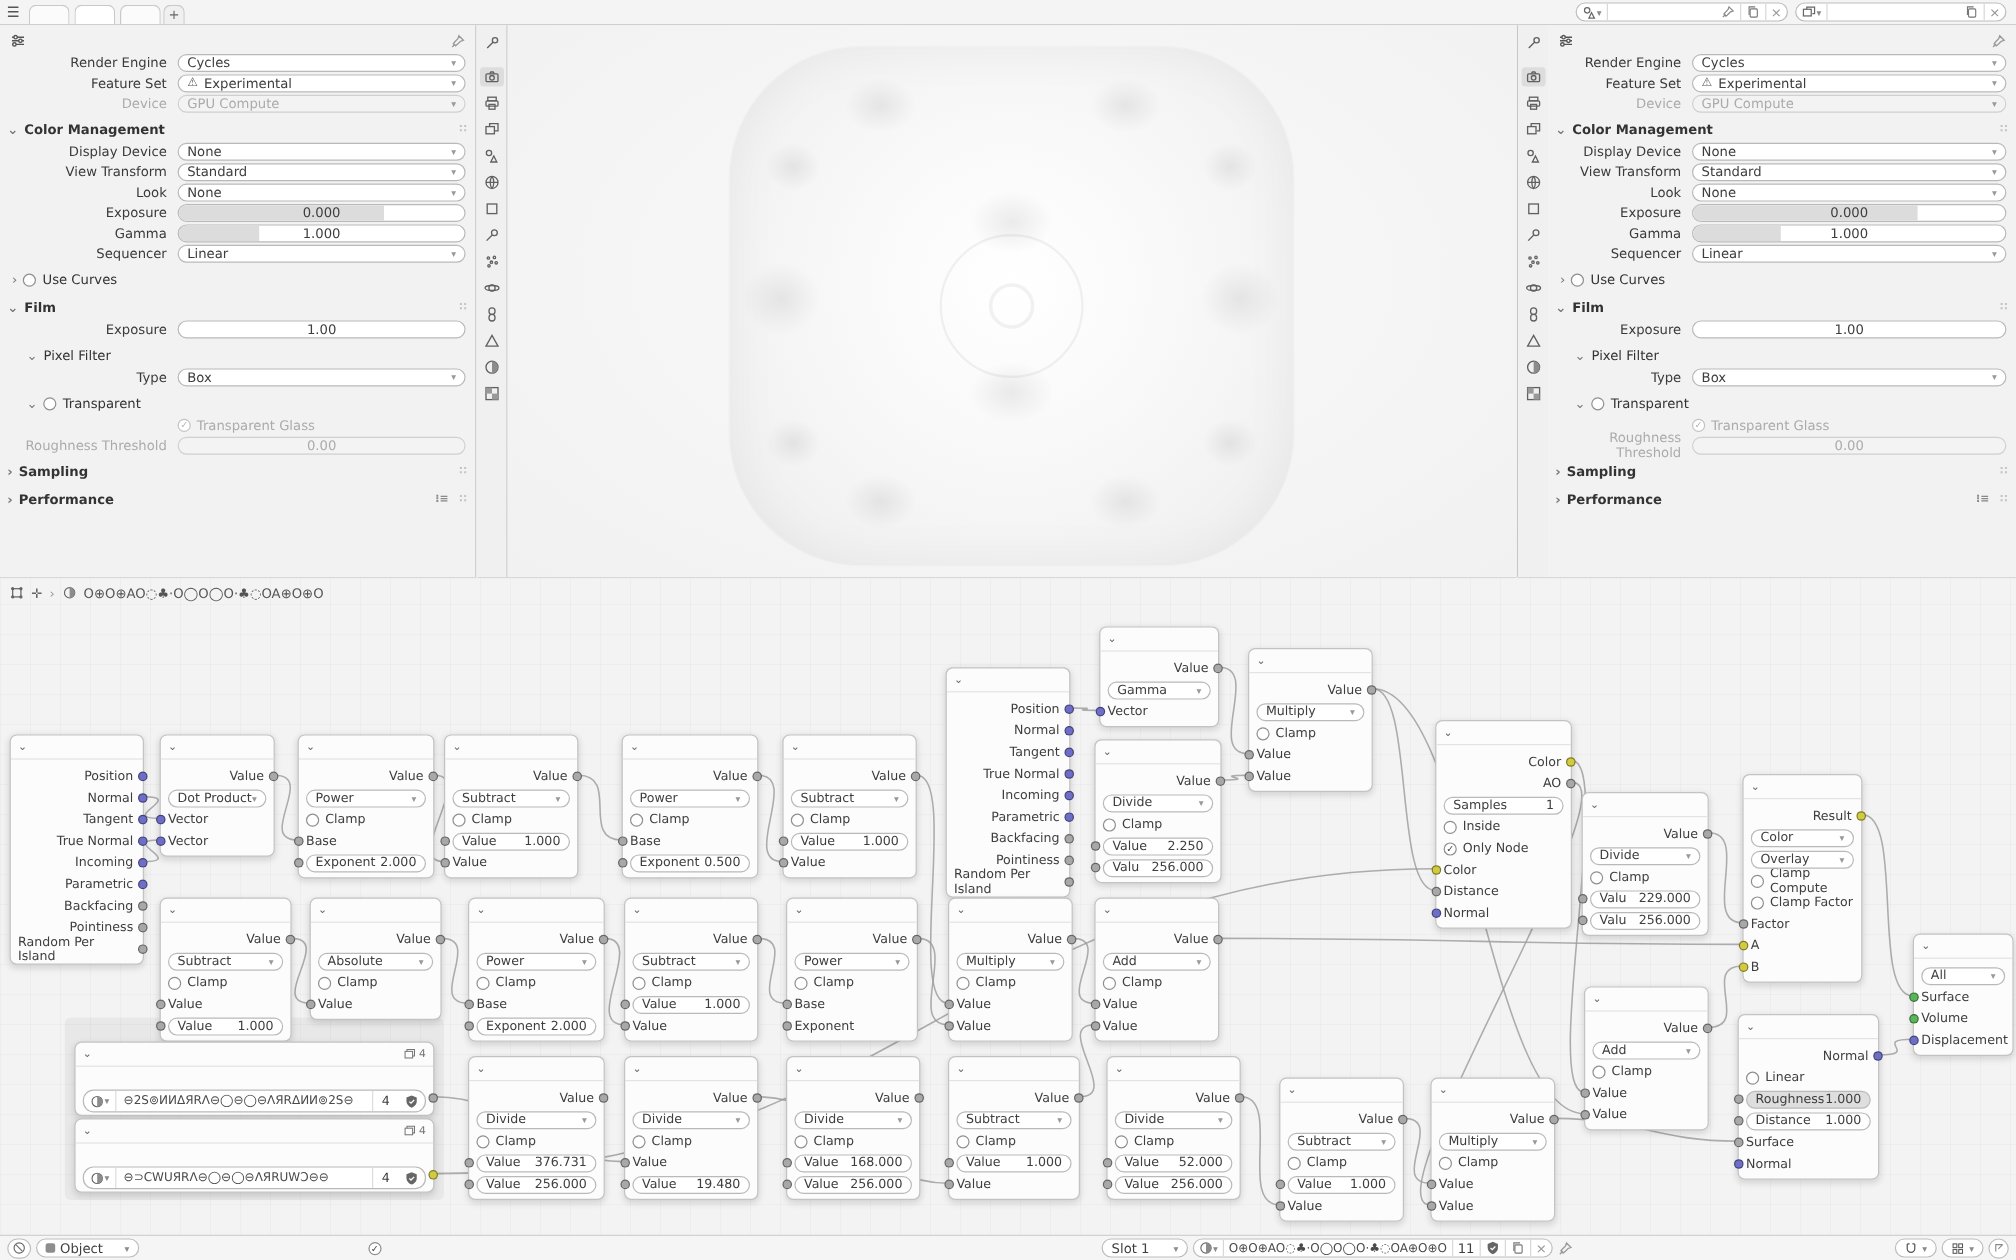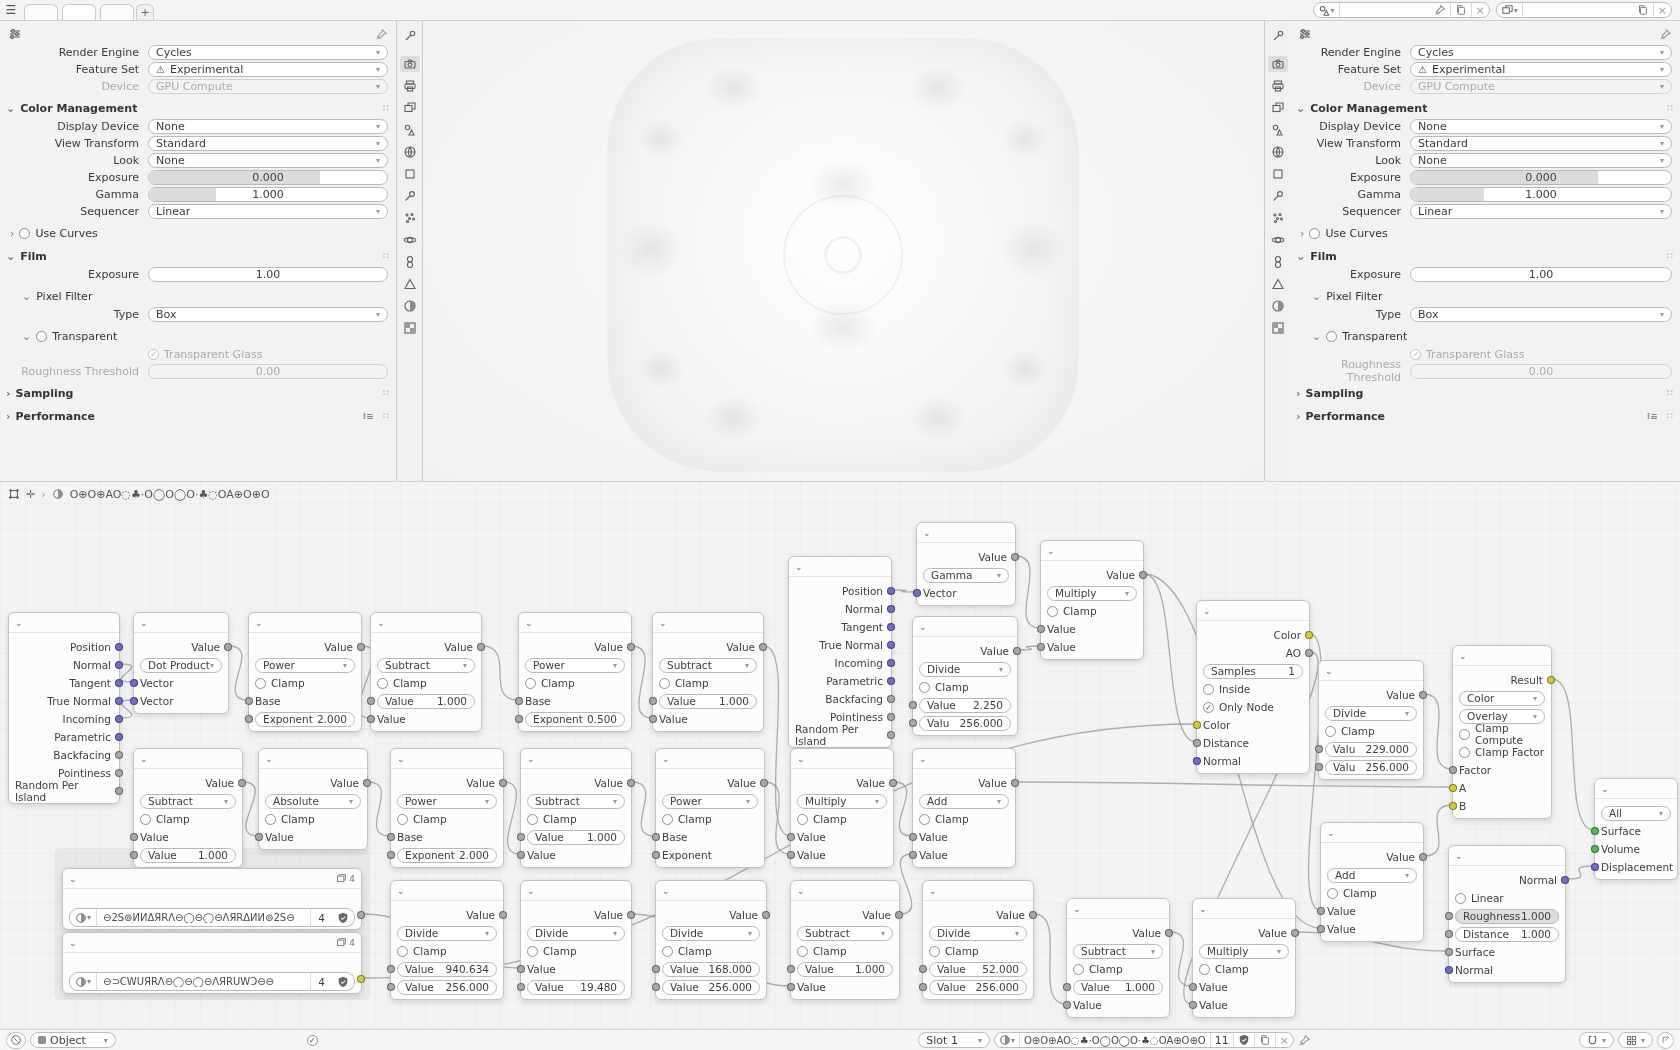--- a/index.html
+++ b/index.html
@@ -1633,21 +1633,21 @@
             <span class="nd">▾</span>
           </div>
         </div>
         <div class="nrow">
           <span class="ckc"></span>
           <span style="margin-left: 5px;">Clamp</span>
         </div>
         <div class="nrow">
           <div class="npill num">
             <span class="lab">Value</span>
-            <span class="v">940.634</span>
+            <span class="v">376.731</span>
           </div>
         </div>
         <div class="nrow">
           <div class="npill num">
             <span class="lab">Value</span>
             <span class="v">256.000</span>
           </div>
         </div>
       </div>
       <span class="sock" style="right: -4px; top: 30px; background: rgb(168, 168, 168);"></span>

